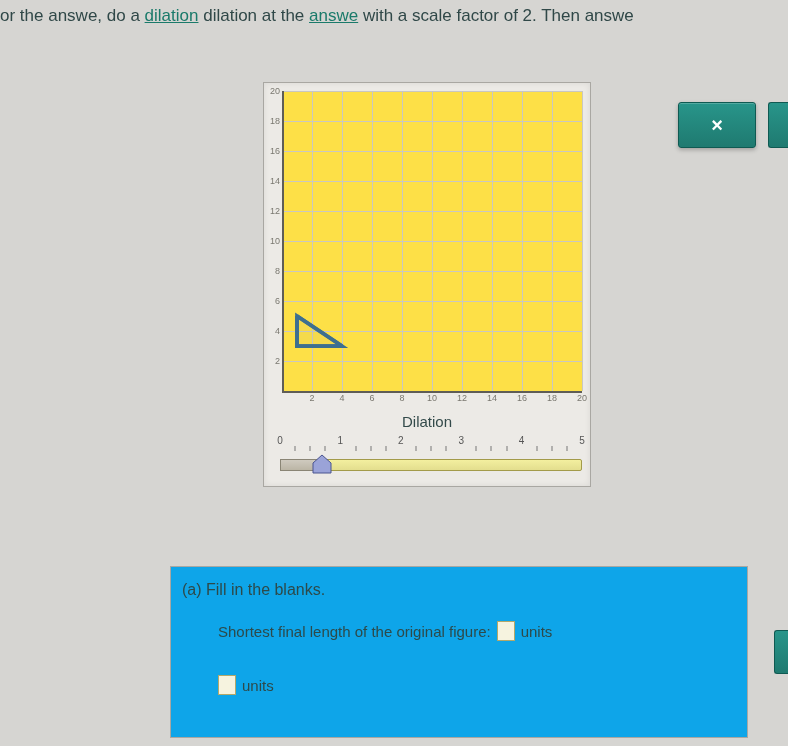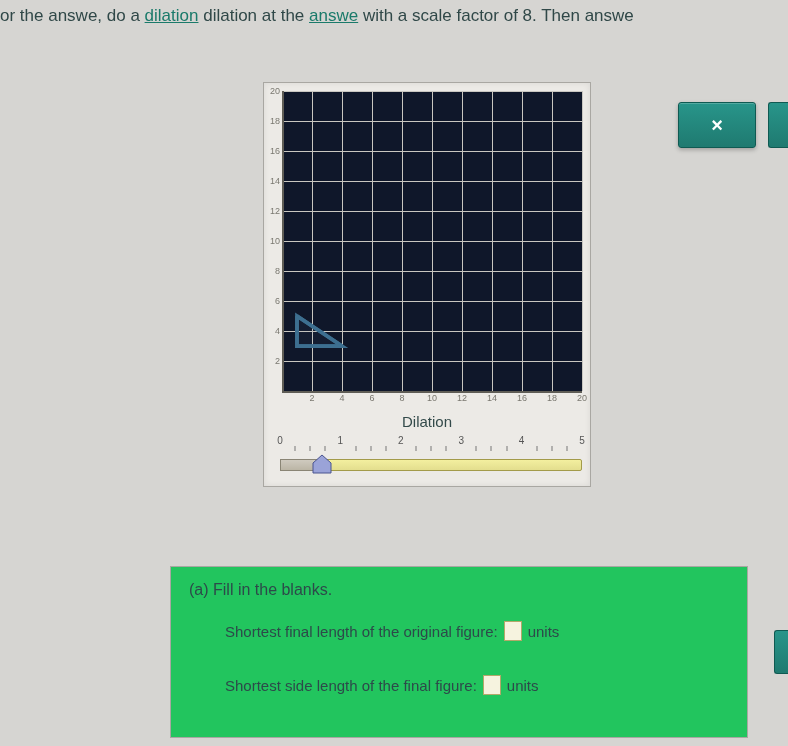--- a/index.html
+++ b/index.html
@@ -28,21 +28,21 @@
     width: 328px;
     height: 405px;
     background: #eceae6;
     border: 1px solid #a9a7a2;
     box-shadow: 0 0 6px rgba(0,0,0,.08) inset;
   }
   .grid {
     position: absolute;
     left: 18px; top: 8px;
     width: 300px; height: 300px;
-    background: #0f172a;
+    background: #fde047;
   }
   .gridline { position:absolute; background:#c9c7c1; }
   .gridline.h { left:0; width:100%; height:1px; }
   .gridline.v { top:0; height:100%; width:1px; }
   .axis { background:#5f5d56; }
   .yt { position:absolute; right:100%; margin-right:2px; font-size:9px; color:#7a7870; transform:translateY(-50%); }
   .xt { position:absolute; top:100%; margin-top:2px; font-size:9px; color:#7a7870; transform:translateX(-50%); }
   .figure { position:absolute; fill:none; stroke:#3a6a8a; stroke-width:1.5; }
   .dilation-label {
     position:absolute; left:0; right:0; top:330px; text-align:center;
@@ -92,36 +92,36 @@
   .btn-stub2 {
     position:absolute; top:630px; right:0;
     width:14px; height:44px;
     background: linear-gradient(#28958a,#1f7a70);
     border:1px solid #0f5a52; border-right:none;
     border-radius:3px 0 0 3px;
   }
   .question-panel {
     position:absolute; left:170px; top:566px; right:40px;
     height:172px;
-    background:#22c55e;
+    background:#0ea5e9;
     border:1px solid #a9a7a2;
-    padding:14px 18px;
+    padding:14px 11px;
   }
   .q-row-a { font-size:16px; color:#2d4a4a; margin-bottom:22px; }
   .q-line { font-size:15px; color:#2d4a4a; margin-left:36px; margin-bottom:34px; display:flex; align-items:center; gap:6px; }
   .blank {
     display:inline-block; width:18px; height:20px;
     background:#f6f3df; border:1px solid #b3a86a;
   }
 </style>
 </head>
 <body>
 
 <div class="instruction">
-  <span>or the answe, do a </span><span class="link-term">dilation</span><span> dilation at the </span><span class="link-term">answe</span><span> with a scale factor of 8. Then answe</span>
+  <span>or the answe, do a </span><span class="link-term">dilation</span><span> dilation at the </span><span class="link-term">answe</span><span> with a scale factor of 2. Then answe</span>
 </div>
 
 <div class="close-btn">
   <span>×</span>
 </div>
 <div class="btn-stub"></div>
 <div class="btn-stub2"></div>
 
 <div class="graph-panel">
   <div class="grid">
@@ -217,17 +217,16 @@
 </div>
 
 <div class="question-panel">
   <div class="q-row-a">(a)  Fill in the blanks.</div>
   <div class="q-line">
     <span>Shortest final length of the original figure:</span>
     <span class="blank"></span>
     <span>units</span>
   </div>
   <div class="q-line">
-    <span>Shortest side length of the final figure:</span>
     <span class="blank"></span>
     <span>units</span>
   </div>
 </div>
 
 </body></html>

